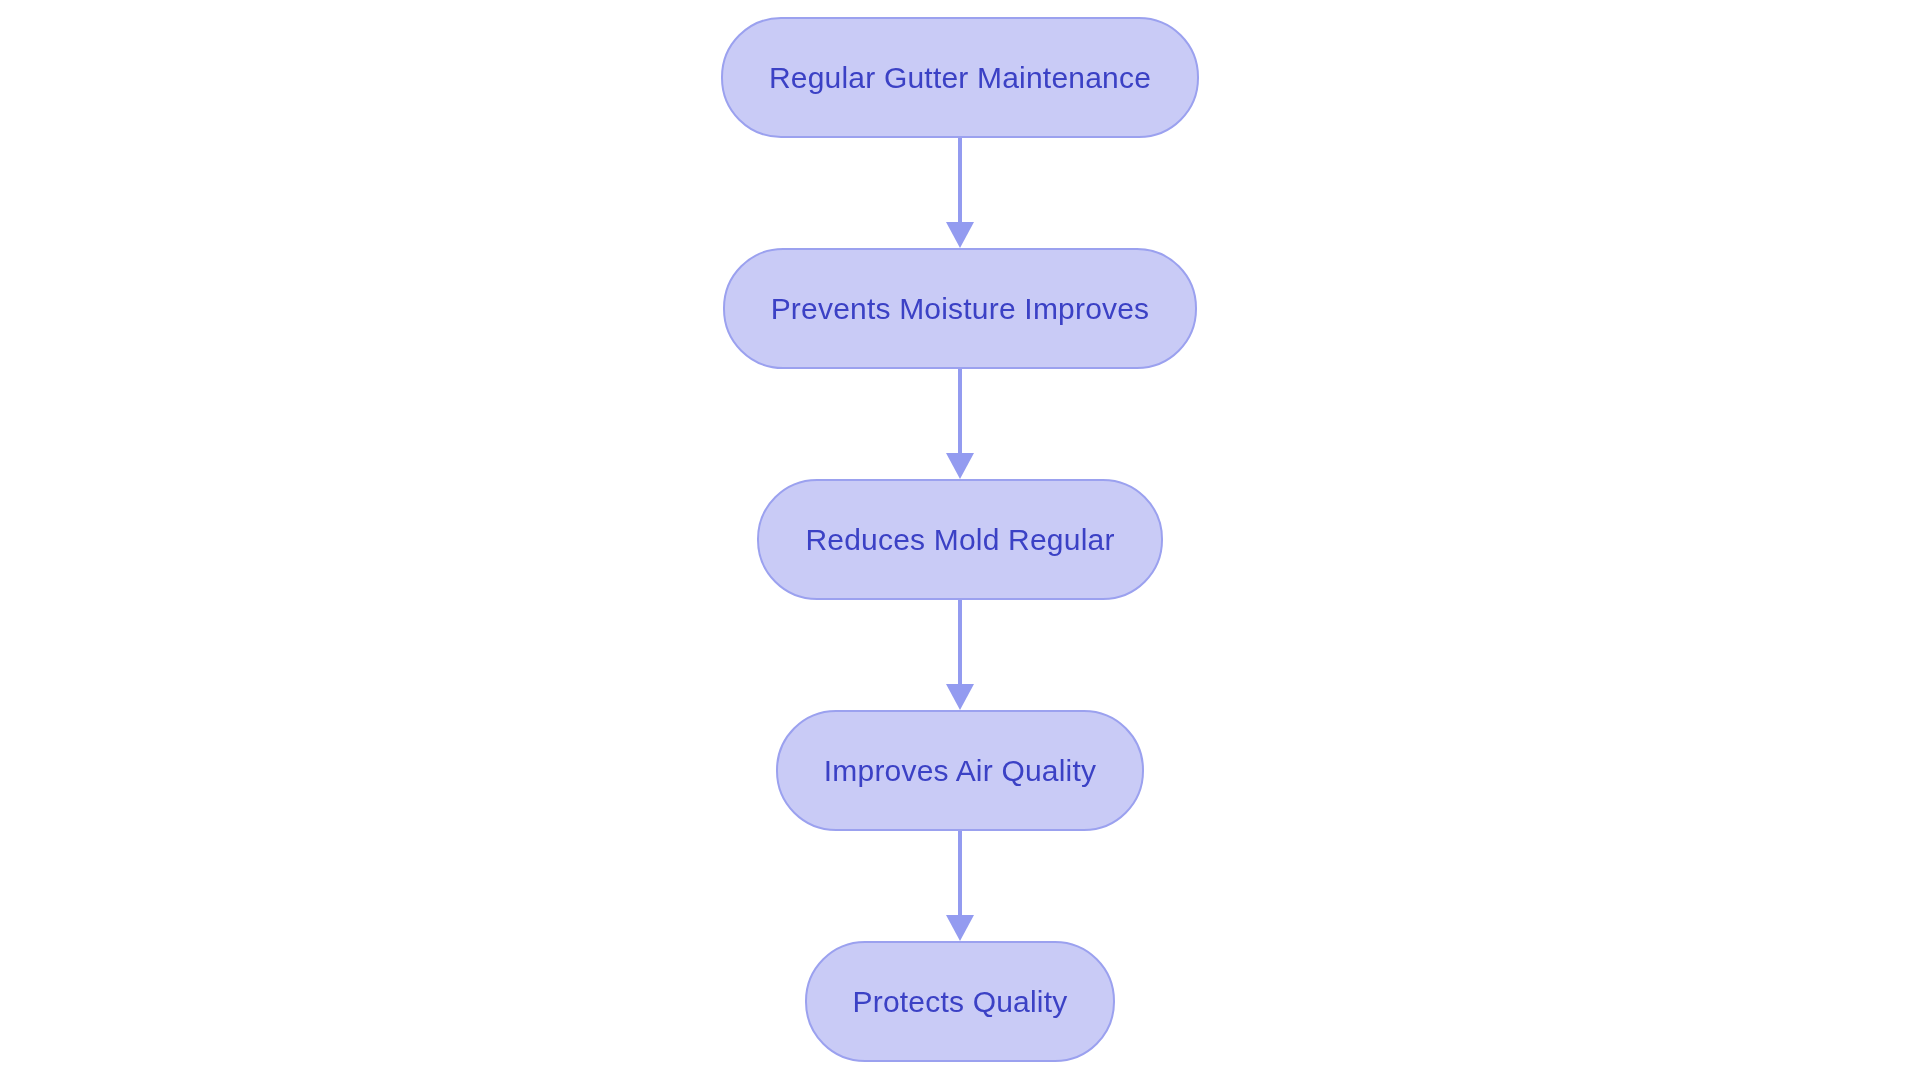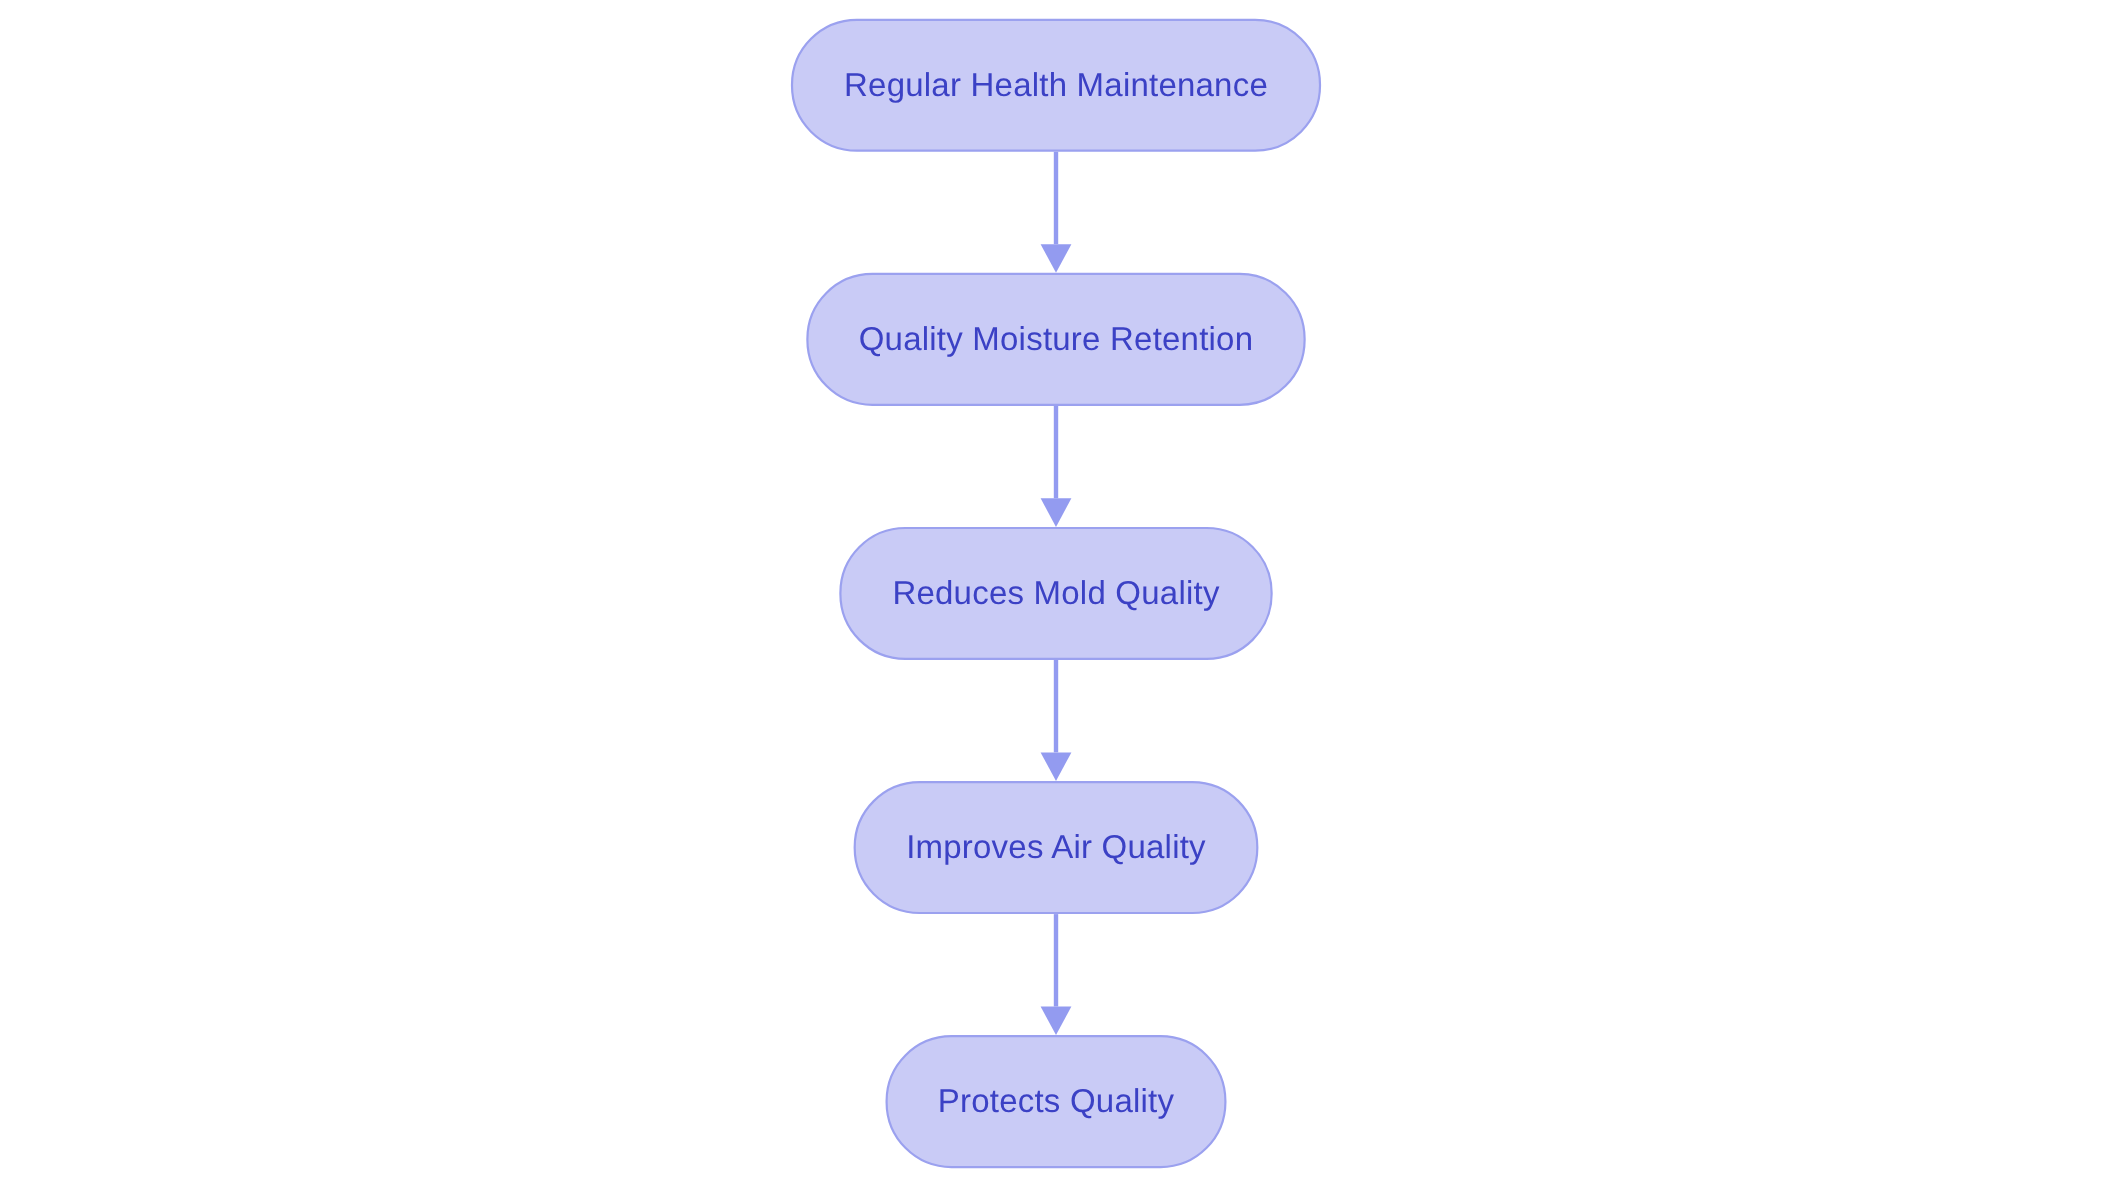--- a/index.html
+++ b/index.html
@@ -65,39 +65,39 @@
     border-top: 26px solid var(--arrow);
     flex: 0 0 auto;
   }
 </style>
 </head>
 <body>
 
 <div class="canvas">
 
   <div class="node">
-    <span class="node-label">Regular Health Maintenance</span>
+    <span class="node-label">Regular Gutter Maintenance</span>
   </div>
 
   <div class="arrow">
     <div class="arrow-line"></div>
     <div class="arrow-head"></div>
   </div>
 
   <div class="node">
-    <span class="node-label">Quality Moisture Retention</span>
+    <span class="node-label">Prevents Moisture Improves</span>
   </div>
 
   <div class="arrow">
     <div class="arrow-line"></div>
     <div class="arrow-head"></div>
   </div>
 
   <div class="node">
-    <span class="node-label">Reduces Mold Quality</span>
+    <span class="node-label">Reduces Mold Regular</span>
   </div>
 
   <div class="arrow">
     <div class="arrow-line"></div>
     <div class="arrow-head"></div>
   </div>
 
   <div class="node">
     <span class="node-label">Improves Air Quality</span>
   </div>

